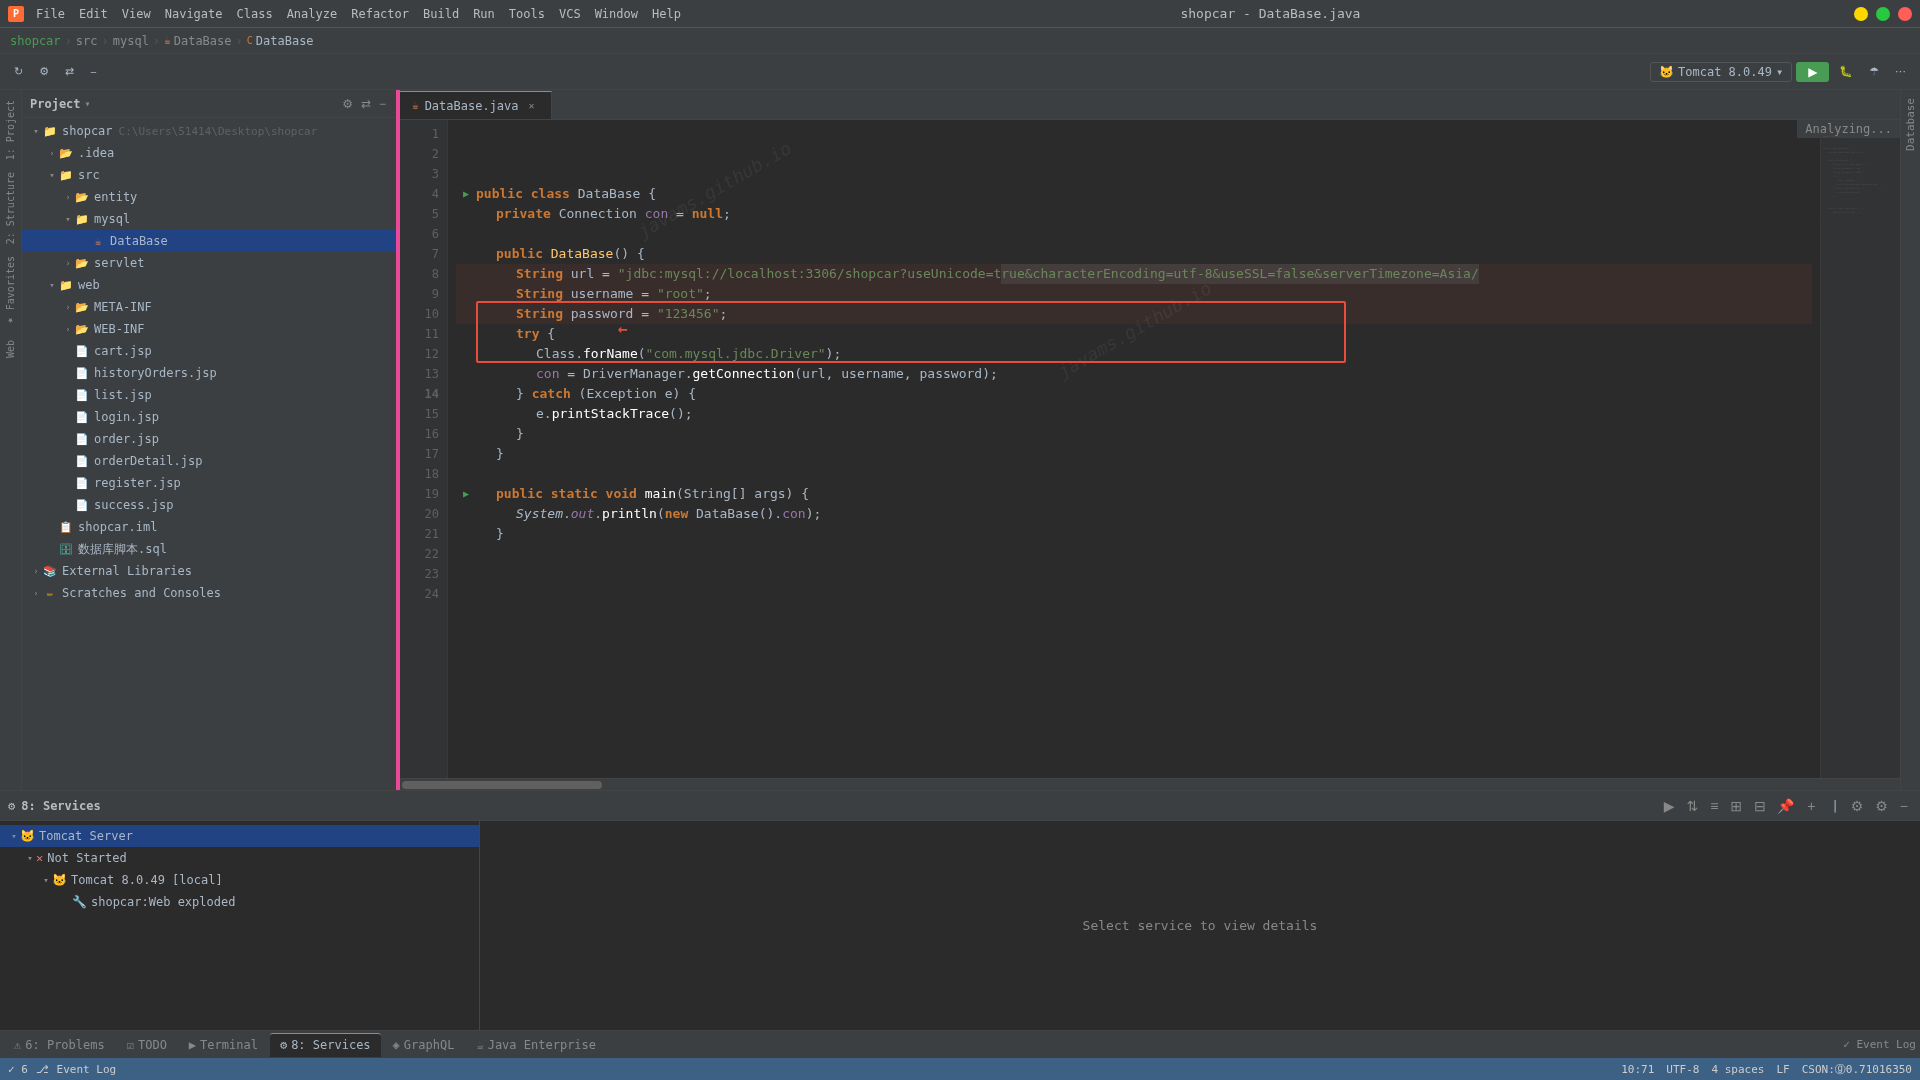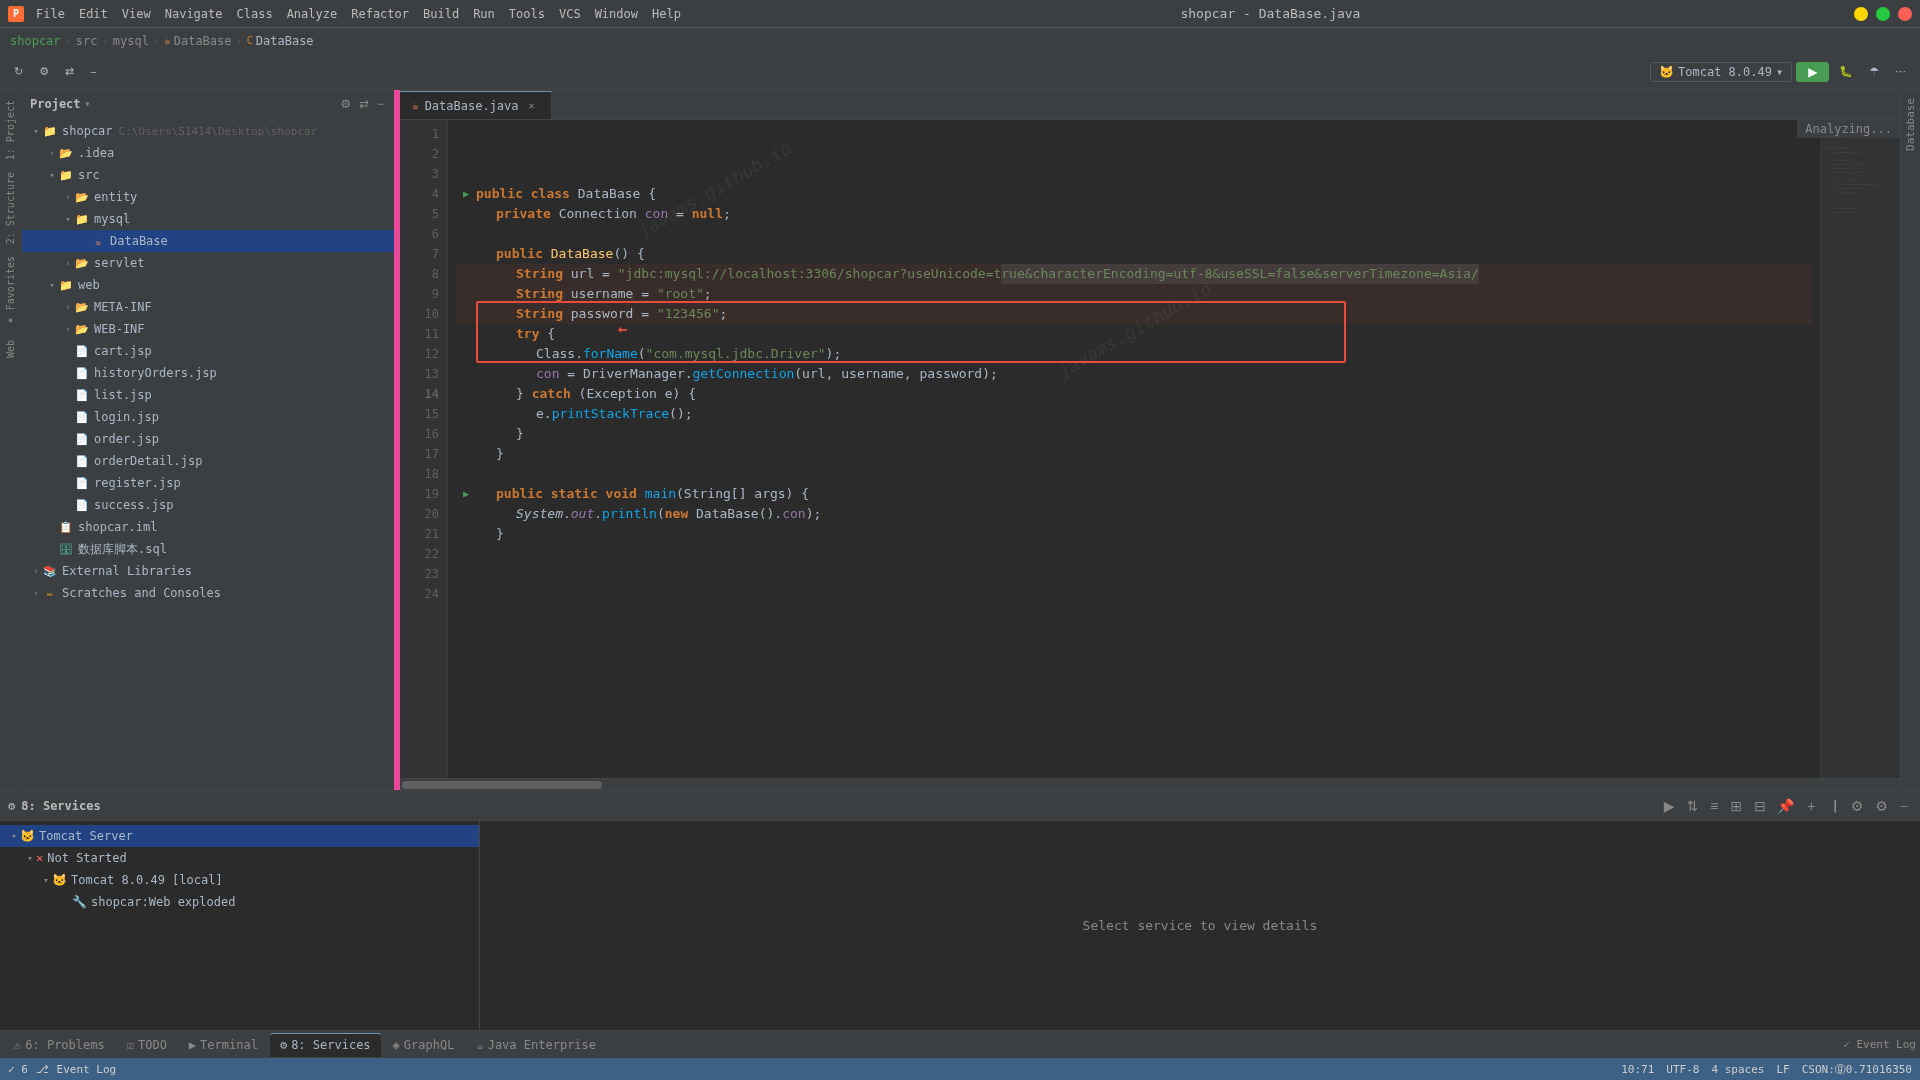--- a/index.html
+++ b/index.html
@@ -142,21 +142,21 @@
       flex: 1;
       overflow: hidden;
     }
 
     
     .project-panel {
       width: 378px;
       background: #3c3f41;
       display: flex;
       flex-direction: column;
-      border-right: 6px solid #ec4899;
+      border-right: 4px solid #ec4899;
       flex-shrink: 0;
     }
     .panel-header {
       height: 28px;
       background: #3c3f41;
       display: flex;
       align-items: center;
       justify-content: space-between;
       padding: 0 8px;
       border-bottom: 1px solid #444;
@@ -293,21 +293,21 @@
       display: inline-flex;
       align-items: center;
       justify-content: center;
       color: #499c54;
       font-size: 10px;
     }
 
     
     .kw { color: #cc7832; font-weight: bold; }
     .str { color: #6a8759; }
-    .method { color: #0ea5e9; }
+    .method { color: #ffffff; }
     .field { color: #9876aa; }
     .static-field { color: #9876aa; font-style: italic; }
 
     
     .red-box {
       position: absolute;
       border: 2px solid #e74c3c;
       pointer-events: none;
     }
     .minimap {

